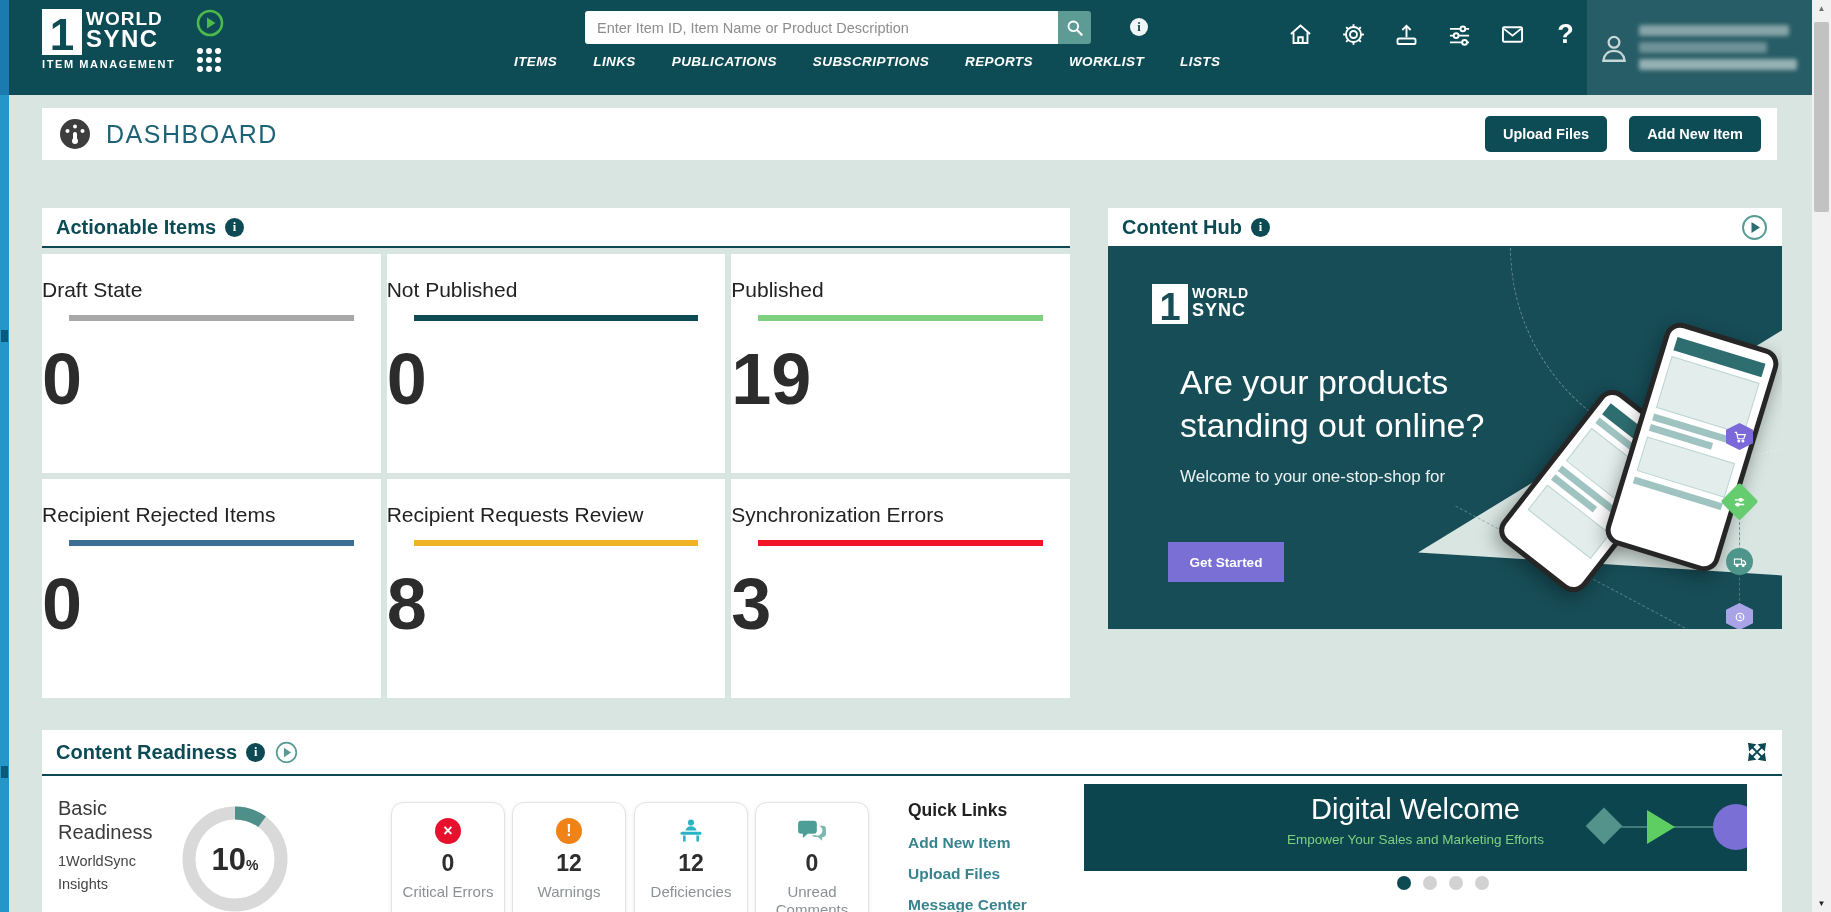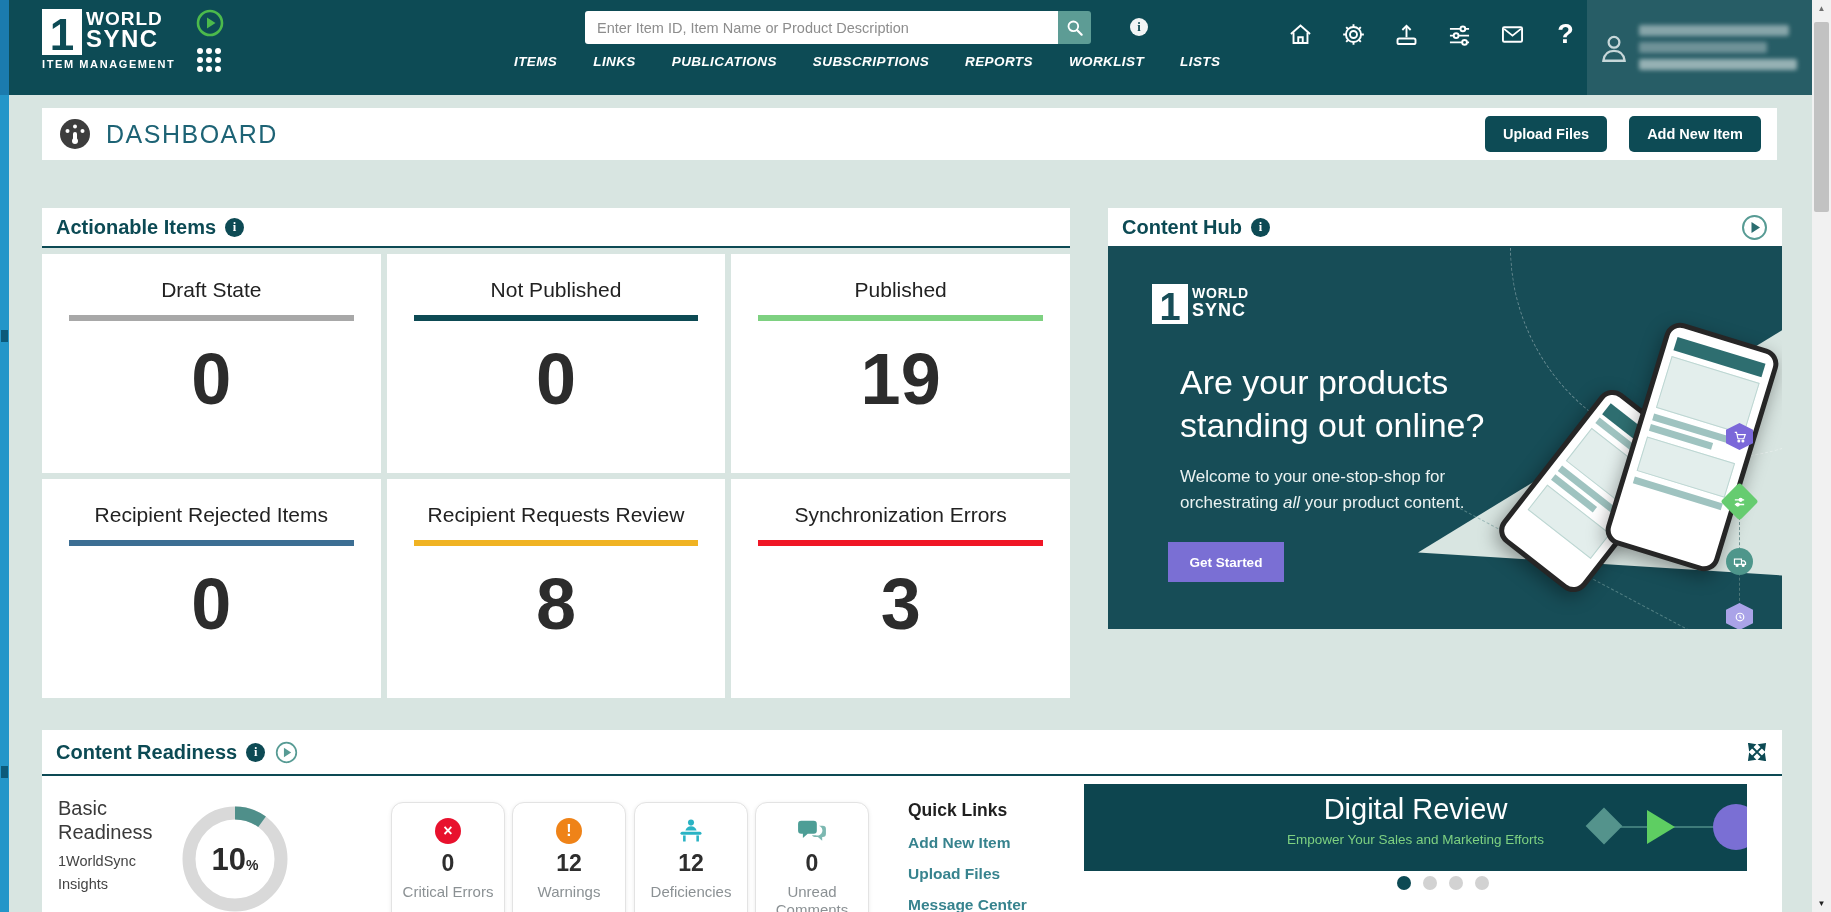--- a/index.html
+++ b/index.html
@@ -54,21 +54,21 @@
   .tb-buttons button{background:#0d4b55;color:#fff;border:none;border-radius:5px;height:36px;padding:0 18px;
                      font-size:14.5px;font-weight:bold;cursor:pointer;font-family:"Liberation Sans",sans-serif;}
   
   .panel-head{display:flex;align-items:center;background:#fff;padding:0 14px;border-bottom:2px solid #0d4a54;}
   .panel-head .ttl{font-size:20px;font-weight:bold;color:#0c4a54;}
   .panel-head .info{margin-left:9px;}
   
   .sec-actionable{position:absolute;left:42px;top:208px;width:1028px;}
   .sec-actionable .panel-head{height:38px;}
   .cards{display:grid;grid-template-columns:repeat(3,1fr);gap:6px;margin-top:6px;}
-  .acard{background:#fff;height:219px;text-align:center;padding-top:24px;box-sizing:border-box;cursor:pointer;}
+  .acard{background:#fff;height:219px;padding-top:24px;box-sizing:border-box;cursor:pointer;}
   .acard .lbl{font-size:21px;color:#222;}
   .acard .bar{height:6px;width:84%;margin:13px auto 0;}
   .acard .num{font-size:72px;font-weight:bold;color:#2c2c2c;margin-top:22px;line-height:1;}
   
   .sec-hub{position:absolute;left:1108px;top:208px;width:674px;}
   .sec-hub .panel-head{height:38px;border-bottom:none;}
   .hub-play{margin-left:auto;cursor:pointer;display:flex;}
   .hub-banner{position:relative;height:383px;background:#174d57;overflow:hidden;}
   .wedge{position:absolute;left:0;top:0;width:100%;height:100%;background:#d8e5e1;
          clip-path:polygon(100% 22%,100% 86%,46% 80%);}
@@ -315,21 +315,20 @@
           <div class="w">WORLD</div>
         <div class="s">SYNC</div>
         </div>
     </div>
     <div class="hub-headline">
       <div>Are your products</div>
       <div>standing out online?</div>
     </div>
     <div class="hub-body">
       <div>Welcome to your one-stop-shop for</div>
-      <div><span>orchestrating </span><em>all</em><span> your product content.</span></div>
     </div>
     <button class="hub-cta">Get Started</button>
 
     <div class="phone" style="left:432px;top:150px;width:96px;height:180px;transform:rotate(38deg);">
       <div class="scr">
           <div class="bar1"></div>
           <div class="bar2"></div>
           <div class="tile"></div>
           <div class="bar2"></div>
           <div class="bar2" style="width:55%;"></div>
@@ -455,21 +454,21 @@
   </div>
 
   <div class="qlinks">
     <div class="qt">Quick Links</div>
     <a>Add New Item</a>
     <a>Upload Files</a>
     <a>Message Center</a>
   </div>
 
   <div class="catalog">
-    <div class="ct">Digital Review</div>
+    <div class="ct">Digital Welcome</div>
     <div class="cs">Empower Your Sales and Marketing Efforts</div>
     <div class="cat-line"></div>
     <div class="cat-diam"></div>
     <div class="cat-tri"></div>
     <div class="cat-circ"></div>
   </div>
   <div class="dots">
     <i class="on"></i>
     <i></i>
     <i></i>

